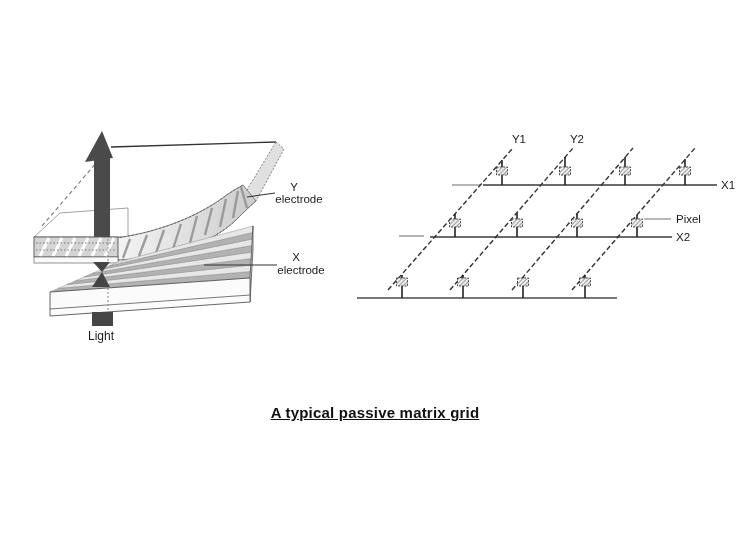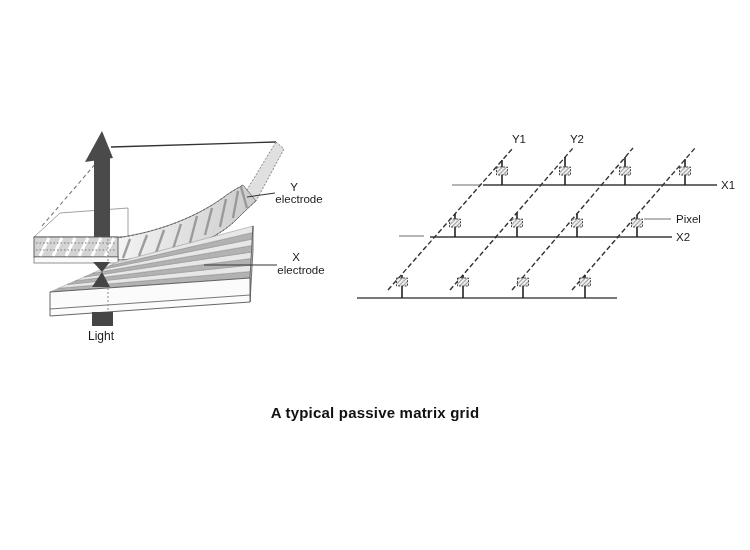--- a/index.html
+++ b/index.html
@@ -3,21 +3,21 @@
 <meta charset="utf-8">
 <style>
   html,body{margin:0;padding:0;background:#888;}
   .canvas{
     position:relative;width:750px;height:550px;background:#ffffff;
     font-family:"Liberation Sans",sans-serif;overflow:hidden;
   }
   .canvas svg{position:absolute;left:0;top:0;}
   .caption{
     position:absolute;left:0;top:404px;width:750px;text-align:center;
-    font-size:15px;font-weight:bold;color:#111;letter-spacing:.2px;
+    font-size:15px;font-weight:bold;color:#111;letter-spacing:.2px;text-decoration:underline;
   }
   svg text{font-family:"Liberation Sans",sans-serif;fill:#1a1a1a;}
   .lbl{font-size:11.5px;}
   .lbl-sm{font-size:11.5px;}
 </style>
 </head>
 <body>
 
 <div class="canvas">
 <svg width="750" height="550" viewBox="0 0 750 550">

